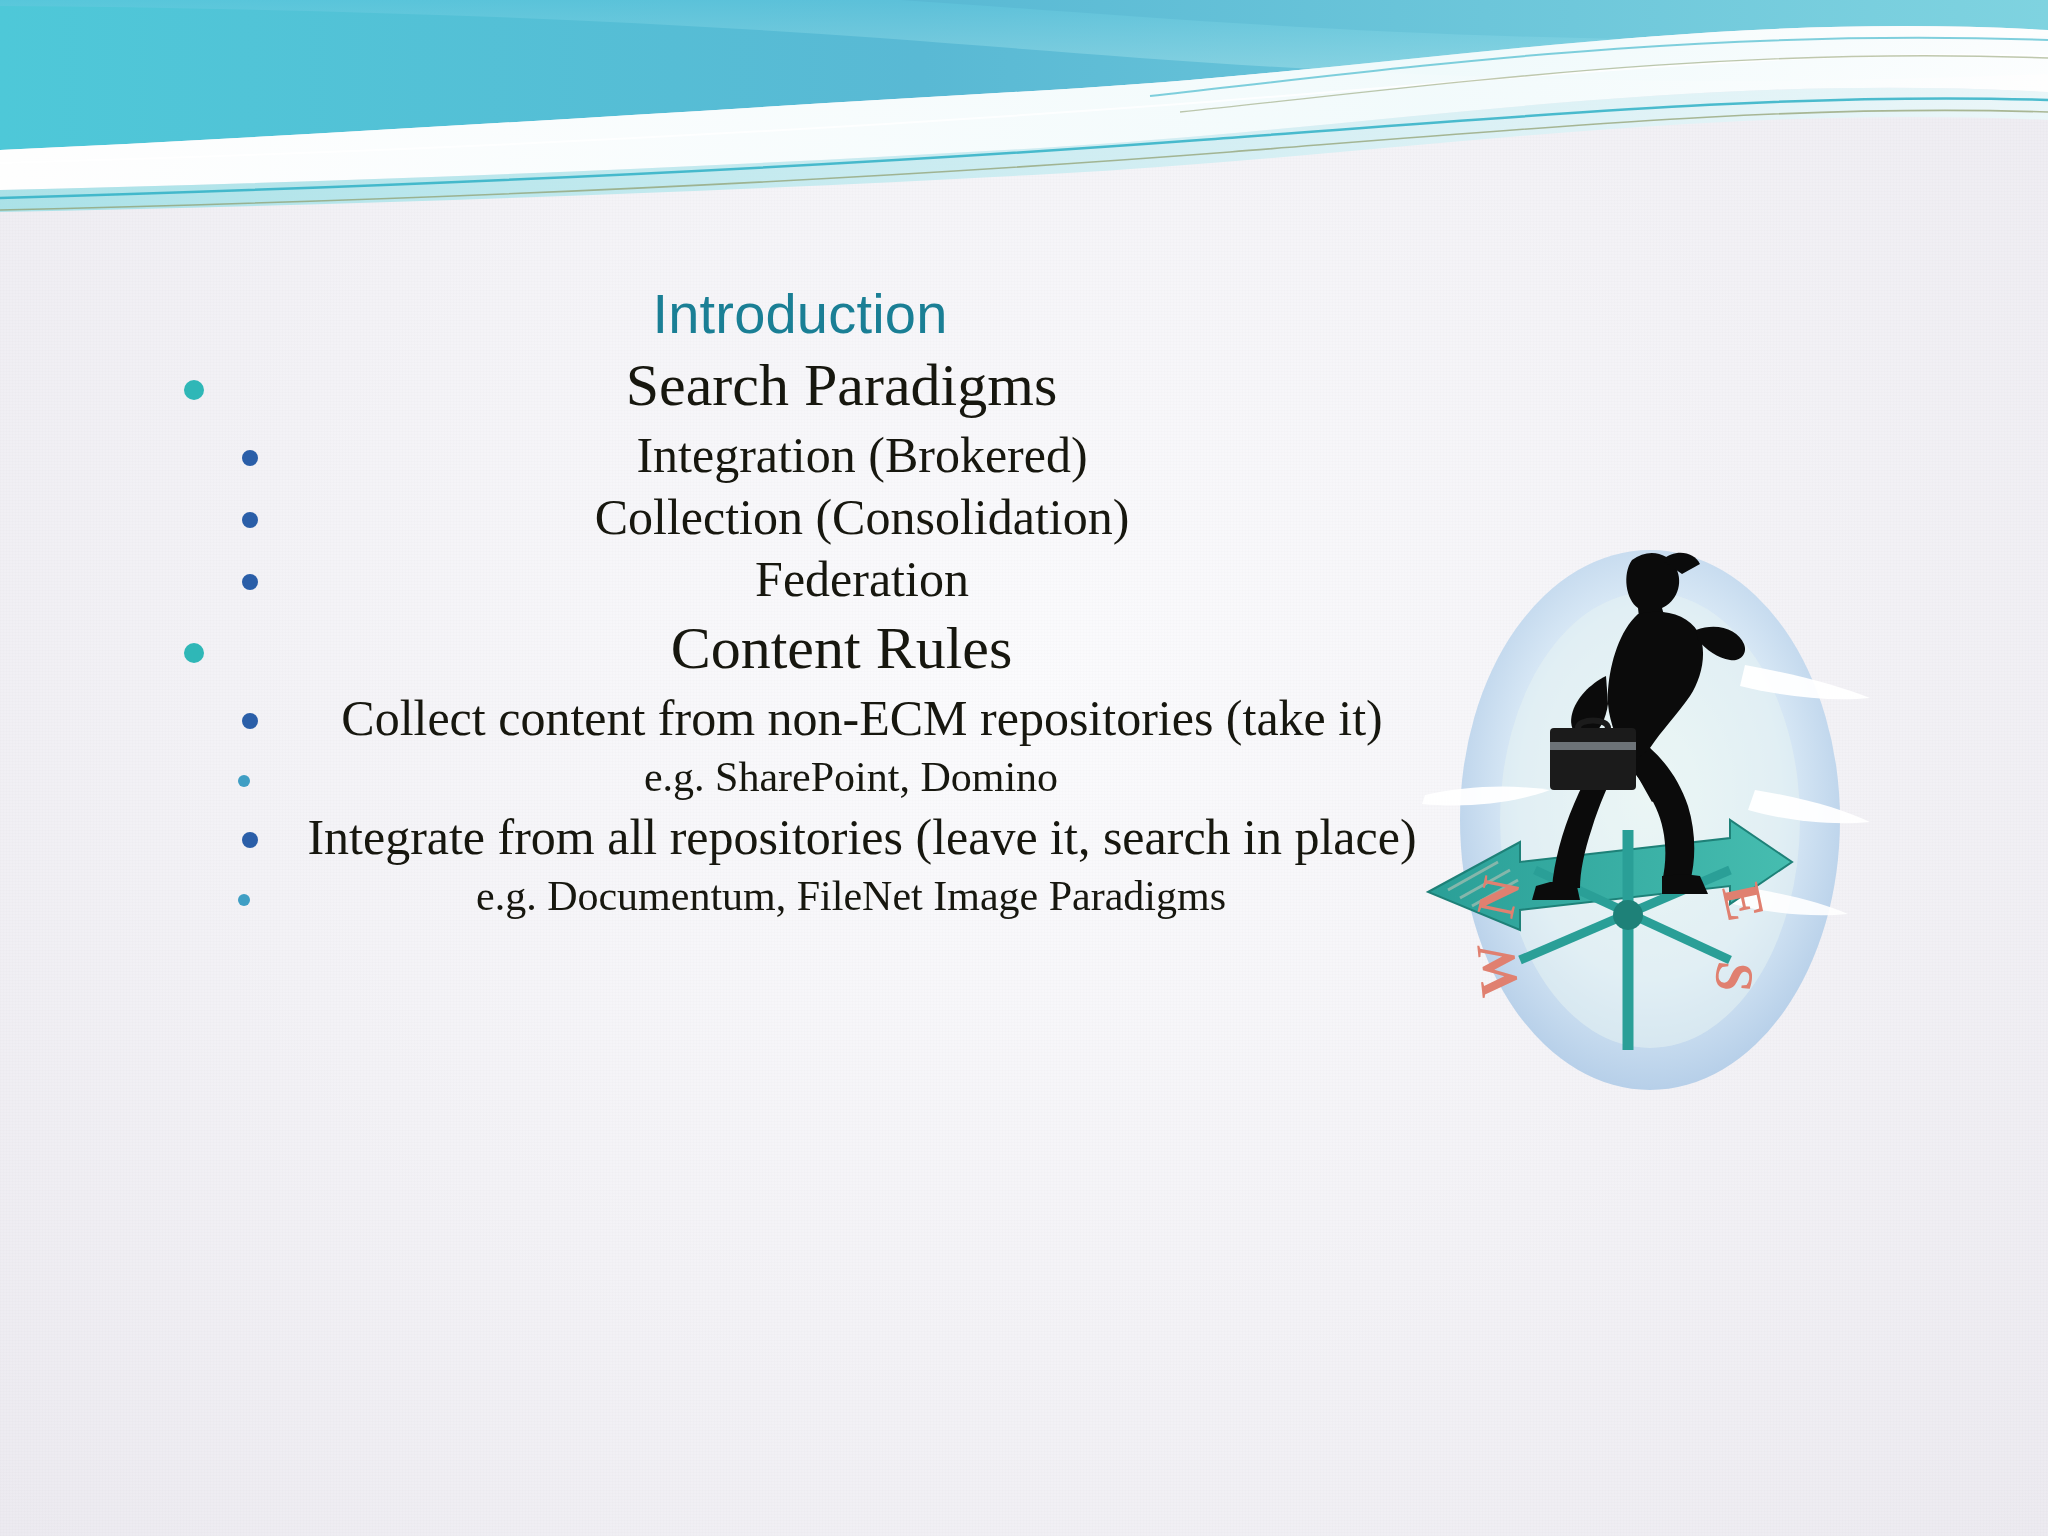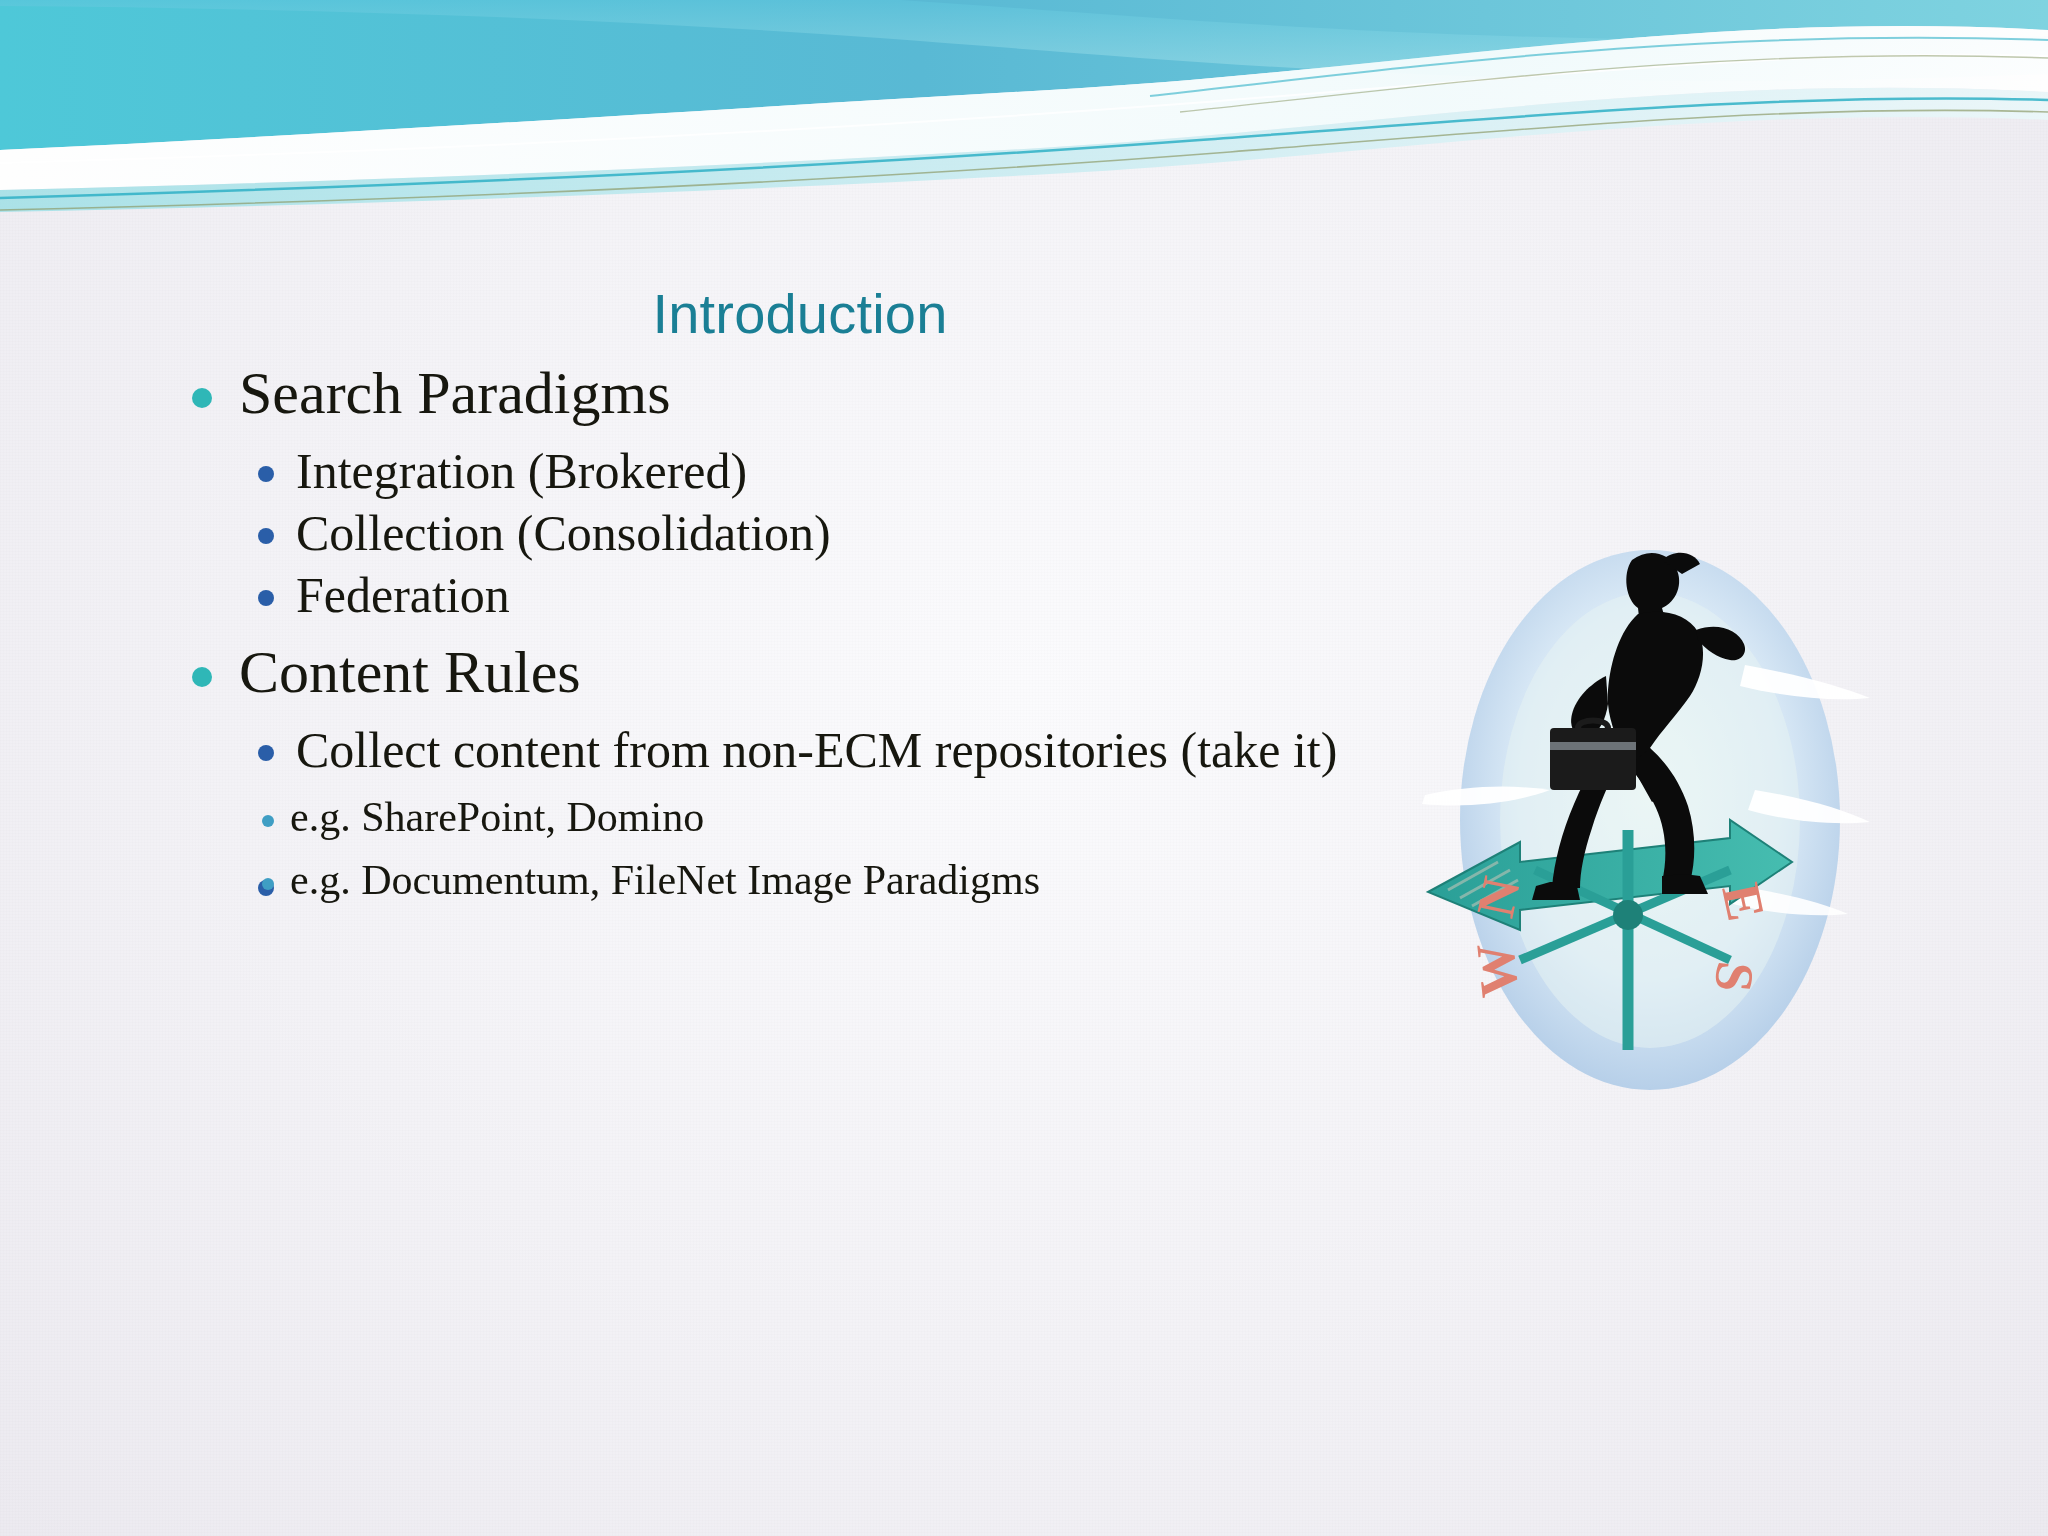--- a/index.html
+++ b/index.html
@@ -51,22 +51,23 @@
     font-family: "Liberation Sans", sans-serif;
     font-size: 56px;
     color: #1a7f95;
     letter-spacing: 0.2px;
     line-height: 1.05;
     margin: 0 0 6px 0;
     text-align: center;
   }
   ul.lvl {
     list-style: none;
-    margin: 16px;
+    margin: 8px;
     padding: 0;
+    text-align: center;
   }
   li.item {
     position: relative;
     font-family: "Liberation Serif", serif;
     color: #17170f;
   }
   li.item > .bullet {
     position: absolute;
     border-radius: 50%;
     display: block;
@@ -262,20 +263,21 @@
           <span>Collect content from non-ECM repositories (take it)</span>
         </li>
         <ul class="lvl l3 tight">
           <li class="item">
             <span class="bullet"></span>
             <span>e.g. SharePoint, Domino</span>
           </li>
         </ul>
         <li class="item">
           <span class="bullet"></span>
+          <span>Integrate from all repositories (leave it, search in place)</span>
         </li>
         <ul class="lvl l3 tight">
           <li class="item">
             <span class="bullet"></span>
             <span>e.g. Documentum, FileNet Image Paradigms</span>
           </li>
         </ul>
       </ul>
 
     </ul>

